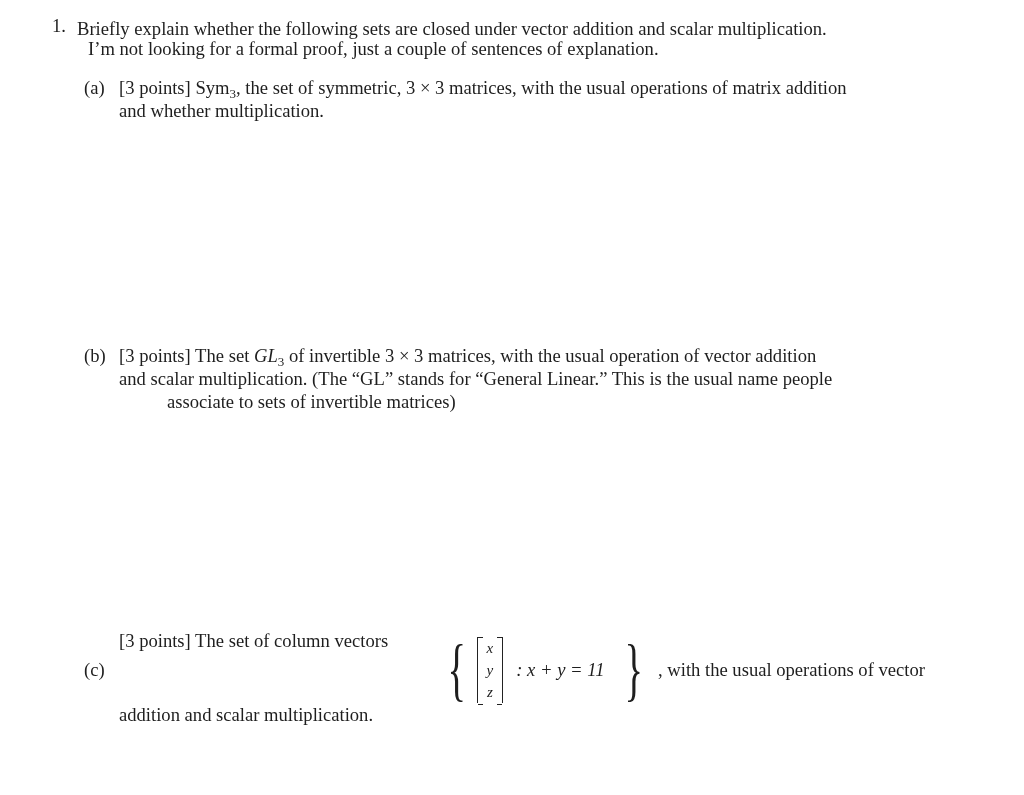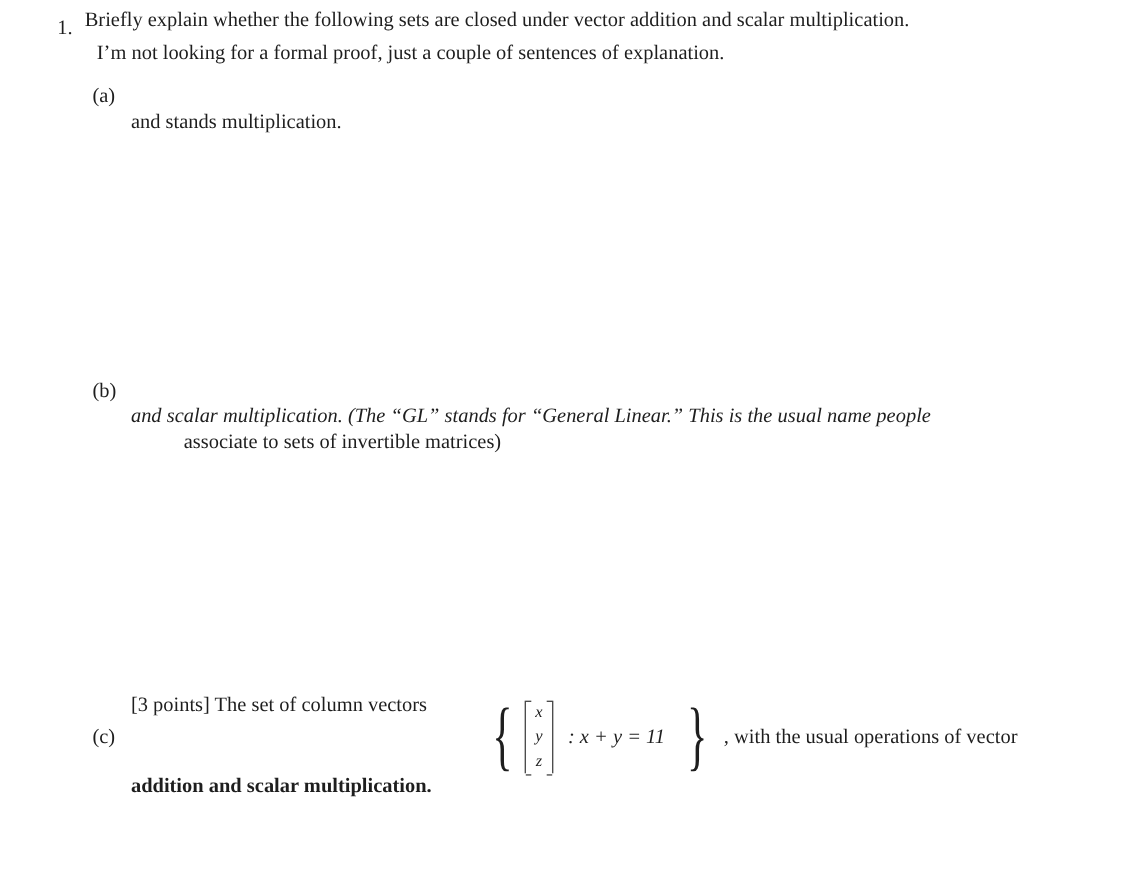--- a/index.html
+++ b/index.html
@@ -38,43 +38,51 @@
   .matrix::before { left: 0; }
   .matrix::after { right: 0; }
   .cond { margin-left: 10px; margin-right: 12px; }
 </style>
 </head>
 <body>
 
 <div class="page">
 
   <div class="line" style="left:52px; top:15px;">1.</div>
-  <div class="line" style="left:77px; top:8px; width:860px;">Briefly explain whether the following sets are closed under vector addition and scalar multiplication.</div>
+  <div class="line" style="left:77px; top:18px; width:860px;">Briefly explain whether the following sets are closed under vector addition and scalar multiplication.</div>
   <div class="line" style="left:88px; top:38px;">I’m not looking for a formal proof, just a couple of sentences of explanation.</div>
 
   <div class="line" style="left:84px; top:77px;">(a)</div>
-  <div class="line" style="left:119px; top:100px;">and stands multiplication.</div>
+  <div class="line" style="left:119px; top:77px;">
+    <span>[3 points]</span>
+    <span>Sym</span><span class="sub">3</span><span>, the set of symmetric, 3 × 3 matrices, with the usual operations of matrix addition</span>
+  </div>
+  <div class="line" style="left:119px; top:100px;">and whether multiplication.</div>
 
   <div class="line" style="left:84px; top:345px;">(b)</div>
-  <div class="line" style="left:119px; top:368px;font-style:italic;">and scalar multiplication. (The “GL” stands for “General Linear.” This is the usual name people</div>
+  <div class="line" style="left:119px; top:345px;">
+    <span>[3 points]</span>
+    <span>The set </span><span class="it">GL</span><span class="sub">3</span><span> of invertible 3 × 3 matrices, with the usual operation of vector addition</span>
+  </div>
+  <div class="line" style="left:119px; top:368px;">and scalar multiplication. (The “GL” stands for “General Linear.” This is the usual name people</div>
   <div class="line" style="left:119px; top:391px;margin-left:48px;">associate to sets of invertible matrices)</div>
 
   <div class="line" style="left:84px; top:659px;">(c)</div>
   <div class="line" style="left:119px; top:630px;">
     <span>[3 points]</span>
     <span>The set of column vectors</span>
   </div>
 
   <div class="math-block">
     <span class="brace">{</span>
     <span class="matrix">
       <span>x</span>
       <span>y</span>
       <span>z</span>
     </span>
     <span class="cond it">: x + y = 11</span>
     <span class="brace">}</span>
   </div>
 
   <div class="line" style="left:617px; top:659px;margin-left:41px;">, with the usual operations of vector</div>
-  <div class="line" style="left:119px; top:704px;font-weight:bold;">addition and scalar multiplication.</div>
+  <div class="line" style="left:119px; top:704px;">addition and scalar multiplication.</div>
 
 </div>
 
 </body></html>

